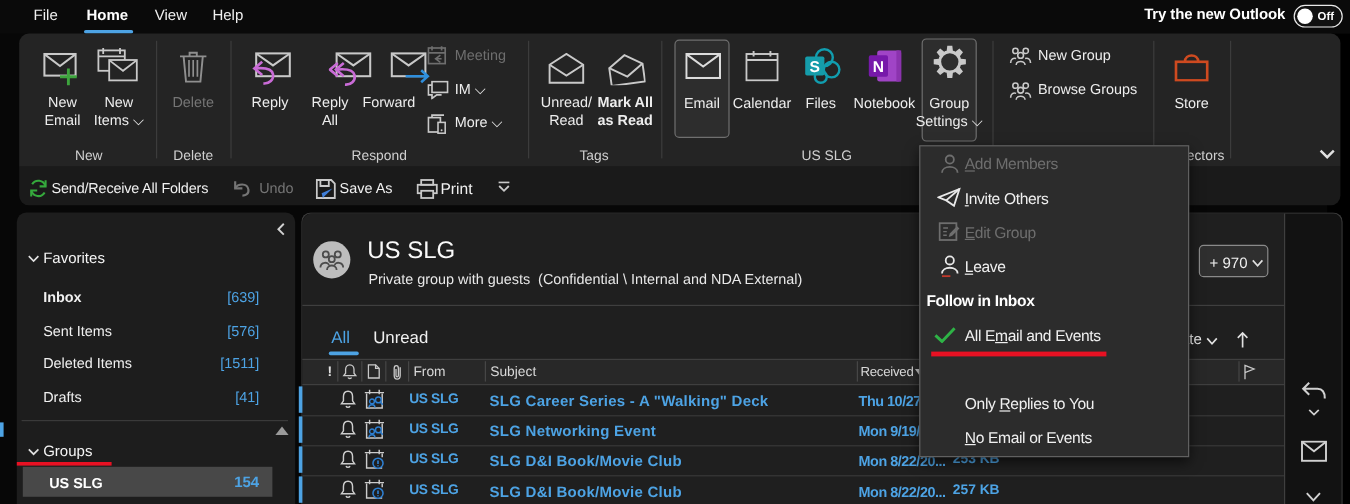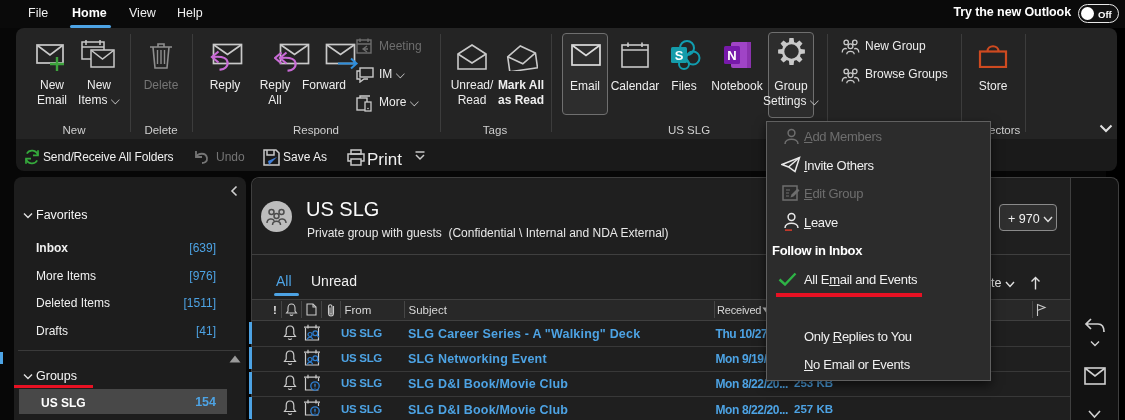--- a/index.html
+++ b/index.html
@@ -252,21 +252,21 @@
       </svg>
     </div>
     <div class="abs" style="left:267px;top:11px;color:#f0f0f0;font-size:12px;">Save As</div>
     <div class="abs" style="left:331px;top:10px;">
       <svg width="18" height="17" viewBox="0 0 18 17">
         <rect x="4" y="1" width="10" height="4" fill="none" stroke="#c9c9c9" stroke-width="1.5"></rect>
         <rect x="1" y="5" width="16" height="7" fill="none" stroke="#c9c9c9" stroke-width="1.5"></rect>
         <rect x="4" y="10" width="10" height="6" fill="#1a1a1a" stroke="#c9c9c9" stroke-width="1.5"></rect>
       </svg>
     </div>
-    <div class="abs" style="left:351px;top:11px;color:#f0f0f0;font-size:17px;">Print</div>
+    <div class="abs" style="left:351px;top:11px;color:#f0f0f0;font-size:13px;">Print</div>
     <div class="abs" style="left:398px;top:12px;">
       <svg width="12" height="10" viewBox="0 0 12 10">
         <path d="M1.5 1 L10.5 1" stroke="#c9c9c9" stroke-width="1.5"></path>
         <path d="M2 4 L6 8 L10 4" fill="none" stroke="#c9c9c9" stroke-width="1.5"></path>
       </svg>
     </div>
   </div>
 
   <div class="abs" style="left:14px;top:177px;width:232px;height:243px;background:#1d1d1d;border-radius:8px 8px 0 0;"></div>
   <div class="abs" style="left:230px;top:185px;">
@@ -276,22 +276,22 @@
   </div>
 
   <div class="abs" style="left:23px;top:212px;">
     <svg width="10" height="7" viewBox="0 0 10 7">
         <path d="M1 1.5 L5 5.5 L9 1.5" fill="none" stroke="#e0e0e0" stroke-width="1.4"></path>
       </svg>
   </div>
   <div class="abs" style="left:36px;top:208px;color:#f5f5f5;font-size:12.5px;">Favorites</div>
   <div class="abs" style="left:36px;top:241px;color:#f0f0f0;font-size:12px;font-weight:bold;">Inbox</div>
   <div class="abs" style="left:120px;top:241px;width:96px;text-align:right;color:#4da3e4;font-size:12px;">[639]</div>
-  <div class="abs" style="left:36px;top:268.5px;color:#f0f0f0;font-size:12px;">More Items</div>
-  <div class="abs" style="left:120px;top:268.5px;width:96px;text-align:right;color:#4da3e4;font-size:12px;">[976]</div>
+  <div class="abs" style="left:36px;top:268.5px;color:#f0f0f0;font-size:12px;">Sent Items</div>
+  <div class="abs" style="left:120px;top:268.5px;width:96px;text-align:right;color:#4da3e4;font-size:12px;">[576]</div>
   <div class="abs" style="left:36px;top:296px;color:#f0f0f0;font-size:12px;">Deleted Items</div>
   <div class="abs" style="left:120px;top:296px;width:96px;text-align:right;color:#4da3e4;font-size:12px;">[1511]</div>
   <div class="abs" style="left:36px;top:323.5px;color:#f0f0f0;font-size:12px;">Drafts</div>
   <div class="abs" style="left:120px;top:323.5px;width:96px;text-align:right;color:#4da3e4;font-size:12px;">[41]</div>
   <div class="abs" style="left:18px;top:350px;width:222px;height:1px;background:#3a3a3a;"></div>
   <div class="abs" style="left:229px;top:355px;">
     <svg width="12" height="8" viewBox="0 0 12 8">
         <path d="M6 0.5 L11.5 7.5 L0.5 7.5 Z" fill="#9a9a9a"></path>
       </svg>
   </div>

